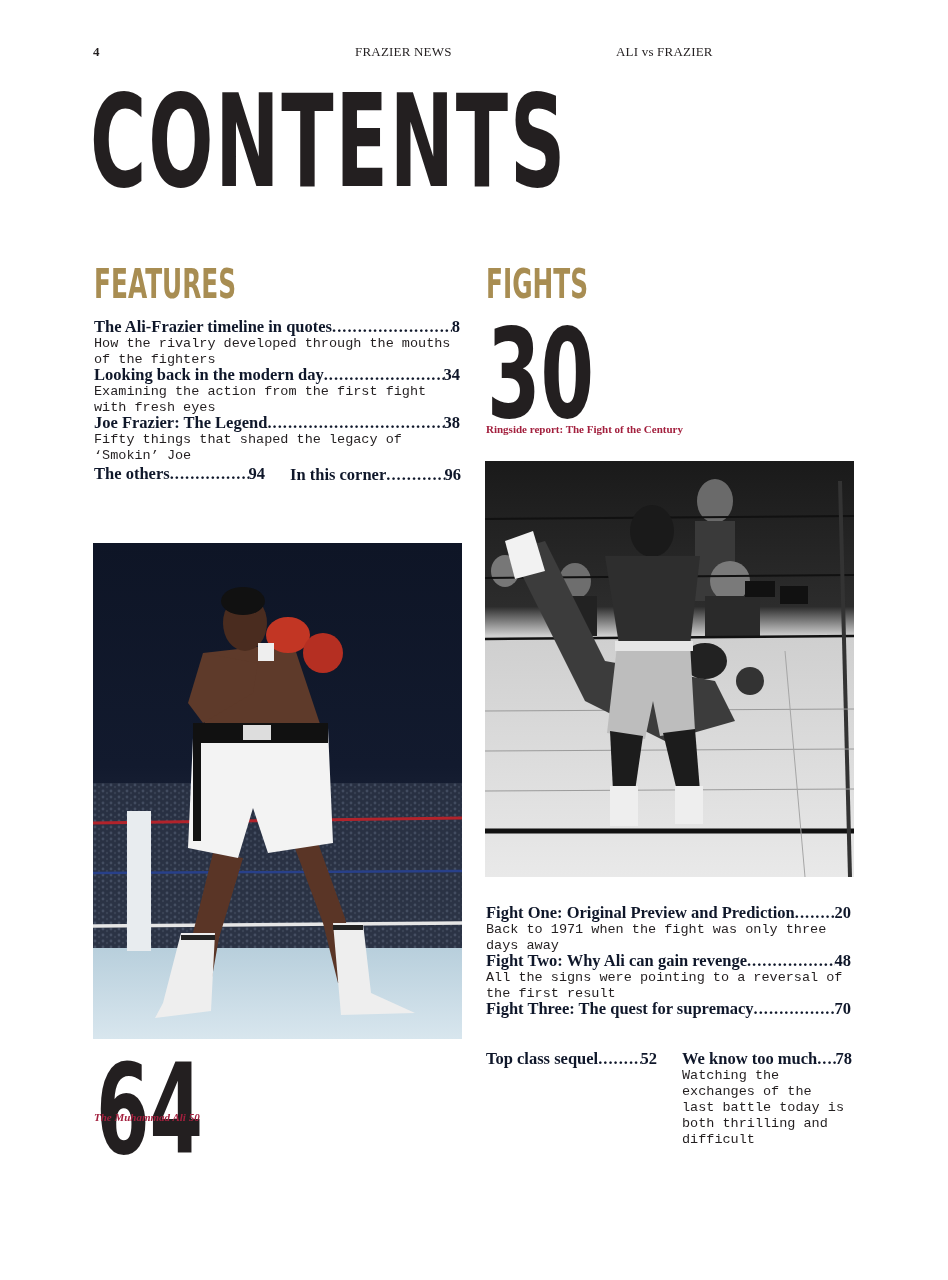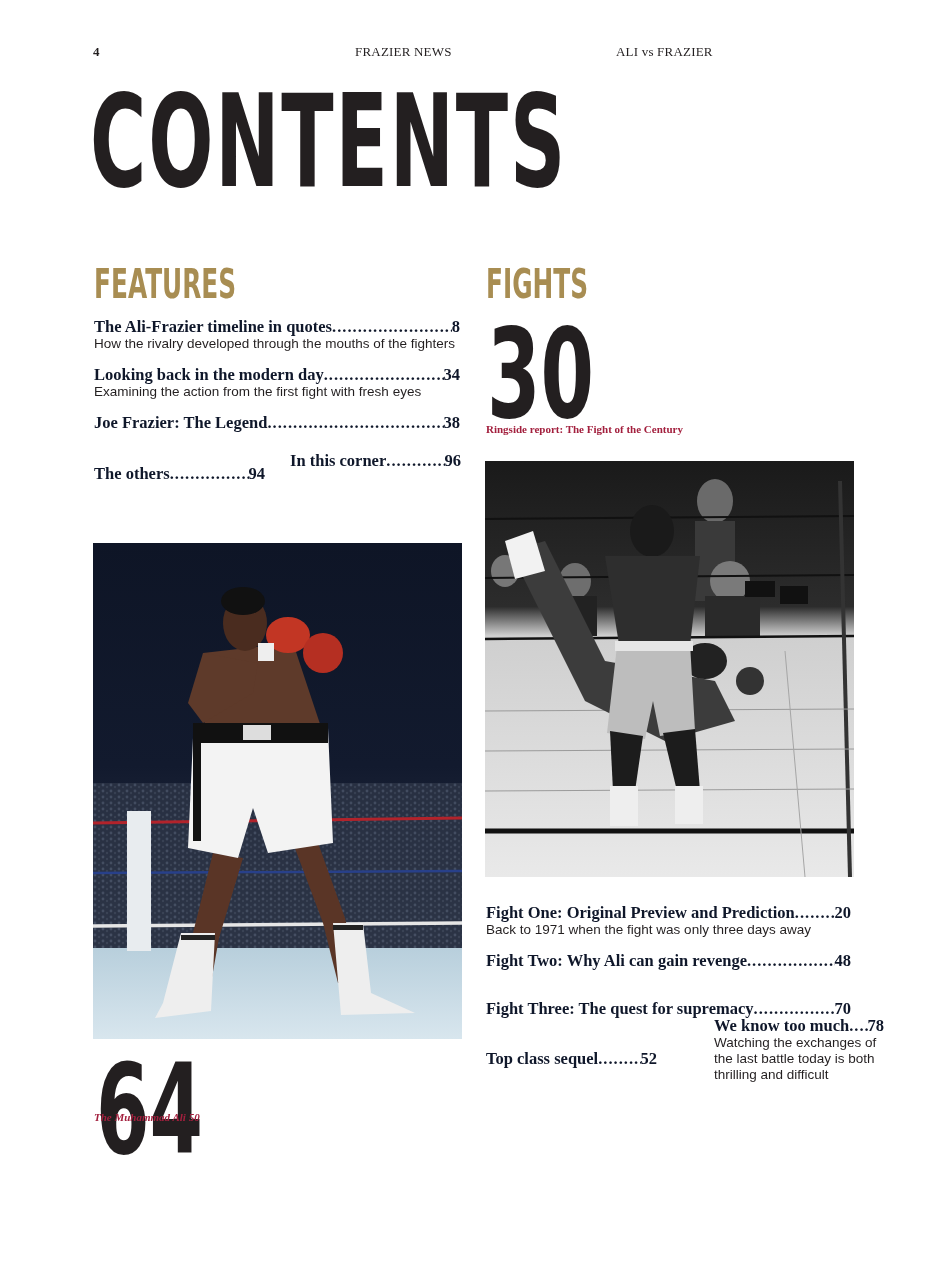--- a/index.html
+++ b/index.html
@@ -12,21 +12,21 @@
 
   .big-title { position: absolute; left: 90px; top: 78px; font-family: "DejaVu Sans", "Liberation Sans", sans-serif; font-weight: bold; font-size: 128px; line-height: 128px; letter-spacing: 3px; color: #231f20; transform: scaleX(0.6); transform-origin: left top; white-space: nowrap; }
 
   .section-head { position: absolute; font-family: "DejaVu Sans", "Liberation Sans", sans-serif; font-weight: bold; font-size: 40px; line-height: 40px; color: #a88d52; transform: scaleX(0.62); transform-origin: left top; white-space: nowrap; }
 
   .entry { position: absolute; }
   .entry .title { font-family: "Liberation Serif", "DejaVu Serif", serif; font-weight: bold; font-size: 16.5px; line-height: 18px; color: #0f172a; white-space: nowrap; display: flex; }
   .entry .title .t { flex: 0 0 auto; }
   .entry .title .dots { flex: 1 1 auto; overflow: hidden; white-space: nowrap; letter-spacing: 1px; }
   .entry .title .pg { flex: 0 0 auto; }
-  .entry .desc { font-family: Liberation Sans, sans-serif; font-size: 13.5px; line-height: 16px; color: #231f20; margin-top: 0px; }
+  .entry .desc { font-family: Liberation Mono, monospace; font-size: 13.5px; line-height: 16px; color: #231f20; margin-top: 0px; }
 
   .bignum { position: absolute; font-family: "DejaVu Sans", "Liberation Sans", sans-serif; font-weight: bold; font-size: 124px; line-height: 124px; color: #231f20; transform: scaleX(0.62); transform-origin: left top; white-space: nowrap; }
 
   .callout { position: absolute; font-family: "Liberation Serif", "DejaVu Serif", serif; font-weight: bold; font-size: 11px; line-height: 18px; color: #a3203e; white-space: nowrap; }
 
   .photo { position: absolute; overflow: hidden; }
   .photo svg { display: block; width: 100%; height: 100%; }
 </style>
 </head>
 <body>
@@ -56,31 +56,32 @@
     </div>
   <div class="desc">Examining the action from the first fight with fresh eyes</div>
 </div>
 
 <div class="entry" style="left:94px; top:414px; width:366px;">
   <div class="title">
       <span class="t">Joe Frazier: The Legend </span>
       <span class="dots">........................................................................</span>
       <span class="pg">38</span>
     </div>
+  <div class="desc">Fifty things that shaped the legacy of ‘Smokin’ Joe</div>
 </div>
 
 <div class="entry" style="left:94px; top:465px; width:171px;">
   <div class="title">
       <span class="t">The others</span>
       <span class="dots">........................................................................</span>
       <span class="pg">94</span>
     </div>
 </div>
 
-<div class="entry" style="left:290px; top:452px; width:171px;">
+<div class="entry" style="left:290px; top:466px; width:171px;">
   <div class="title">
       <span class="t">In this corner </span>
       <span class="dots">........................................................................</span>
       <span class="pg">96</span>
     </div>
 </div>
 
 <div class="photo" style="left:93px; top:543px; width:369px; height:496px;" aria-label="Muhammad Ali in white trunks with red gloves, standing in the ring">
   <svg viewBox="0 0 369 496" preserveAspectRatio="none">
     <defs>
@@ -201,38 +202,39 @@
     </div>
   <div class="desc">Back to 1971 when the fight was only three days away</div>
 </div>
 
 <div class="entry" style="left:486px; top:952px; width:365px;">
   <div class="title">
       <span class="t">Fight Two: Why Ali can gain revenge</span>
       <span class="dots">........................................................................</span>
       <span class="pg">48</span>
     </div>
+  <div class="desc">All the signs were pointing to a reversal of the first result</div>
 </div>
 
 <div class="entry" style="left:486px; top:1000px; width:365px;">
   <div class="title">
       <span class="t">Fight Three: The quest for supremacy</span>
       <span class="dots">........................................................................</span>
       <span class="pg">70</span>
     </div>
 </div>
 
 <div class="entry" style="left:486px; top:1050px; width:171px;">
   <div class="title">
       <span class="t">Top class sequel</span>
       <span class="dots">........................................................................</span>
       <span class="pg">52</span>
     </div>
 </div>
 
-<div class="entry" style="left:682px; top:1017px; width:170px;margin-left:32px;">
+<div class="entry" style="left:682px; top:1050px; width:170px;">
   <div class="title">
       <span class="t">We know too much </span>
       <span class="dots">........................................................................</span>
       <span class="pg">78</span>
     </div>
   <div class="desc">Watching the exchanges of the last battle today is both thrilling and difficult</div>
 </div>
 
 </body></html>

